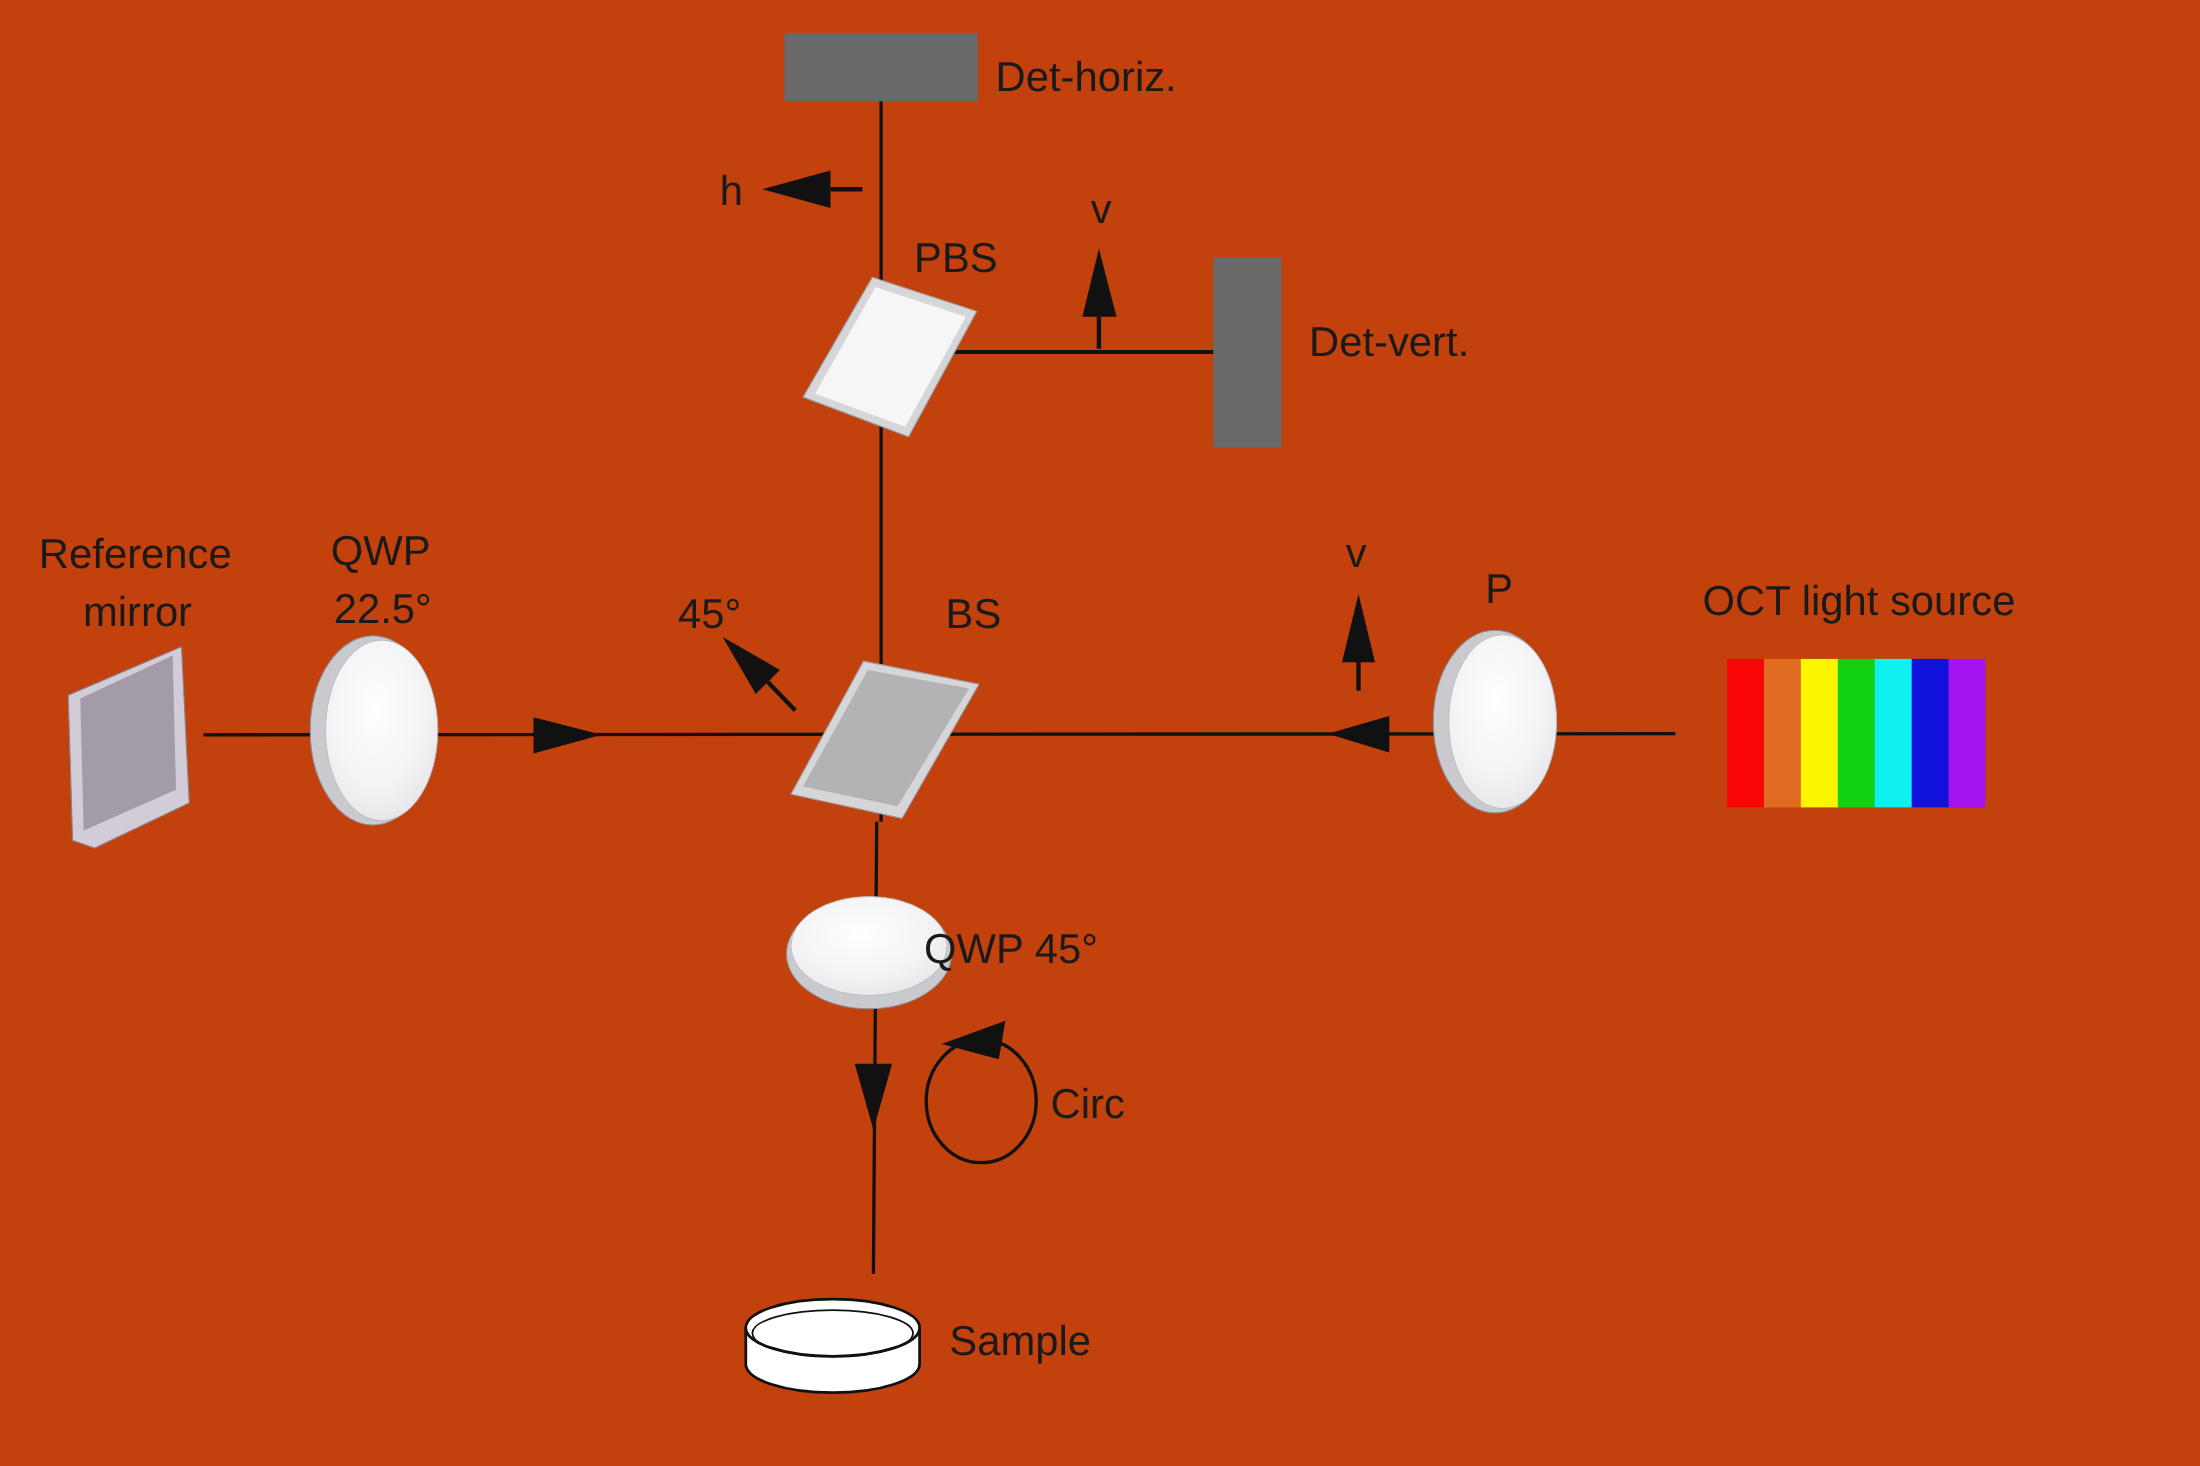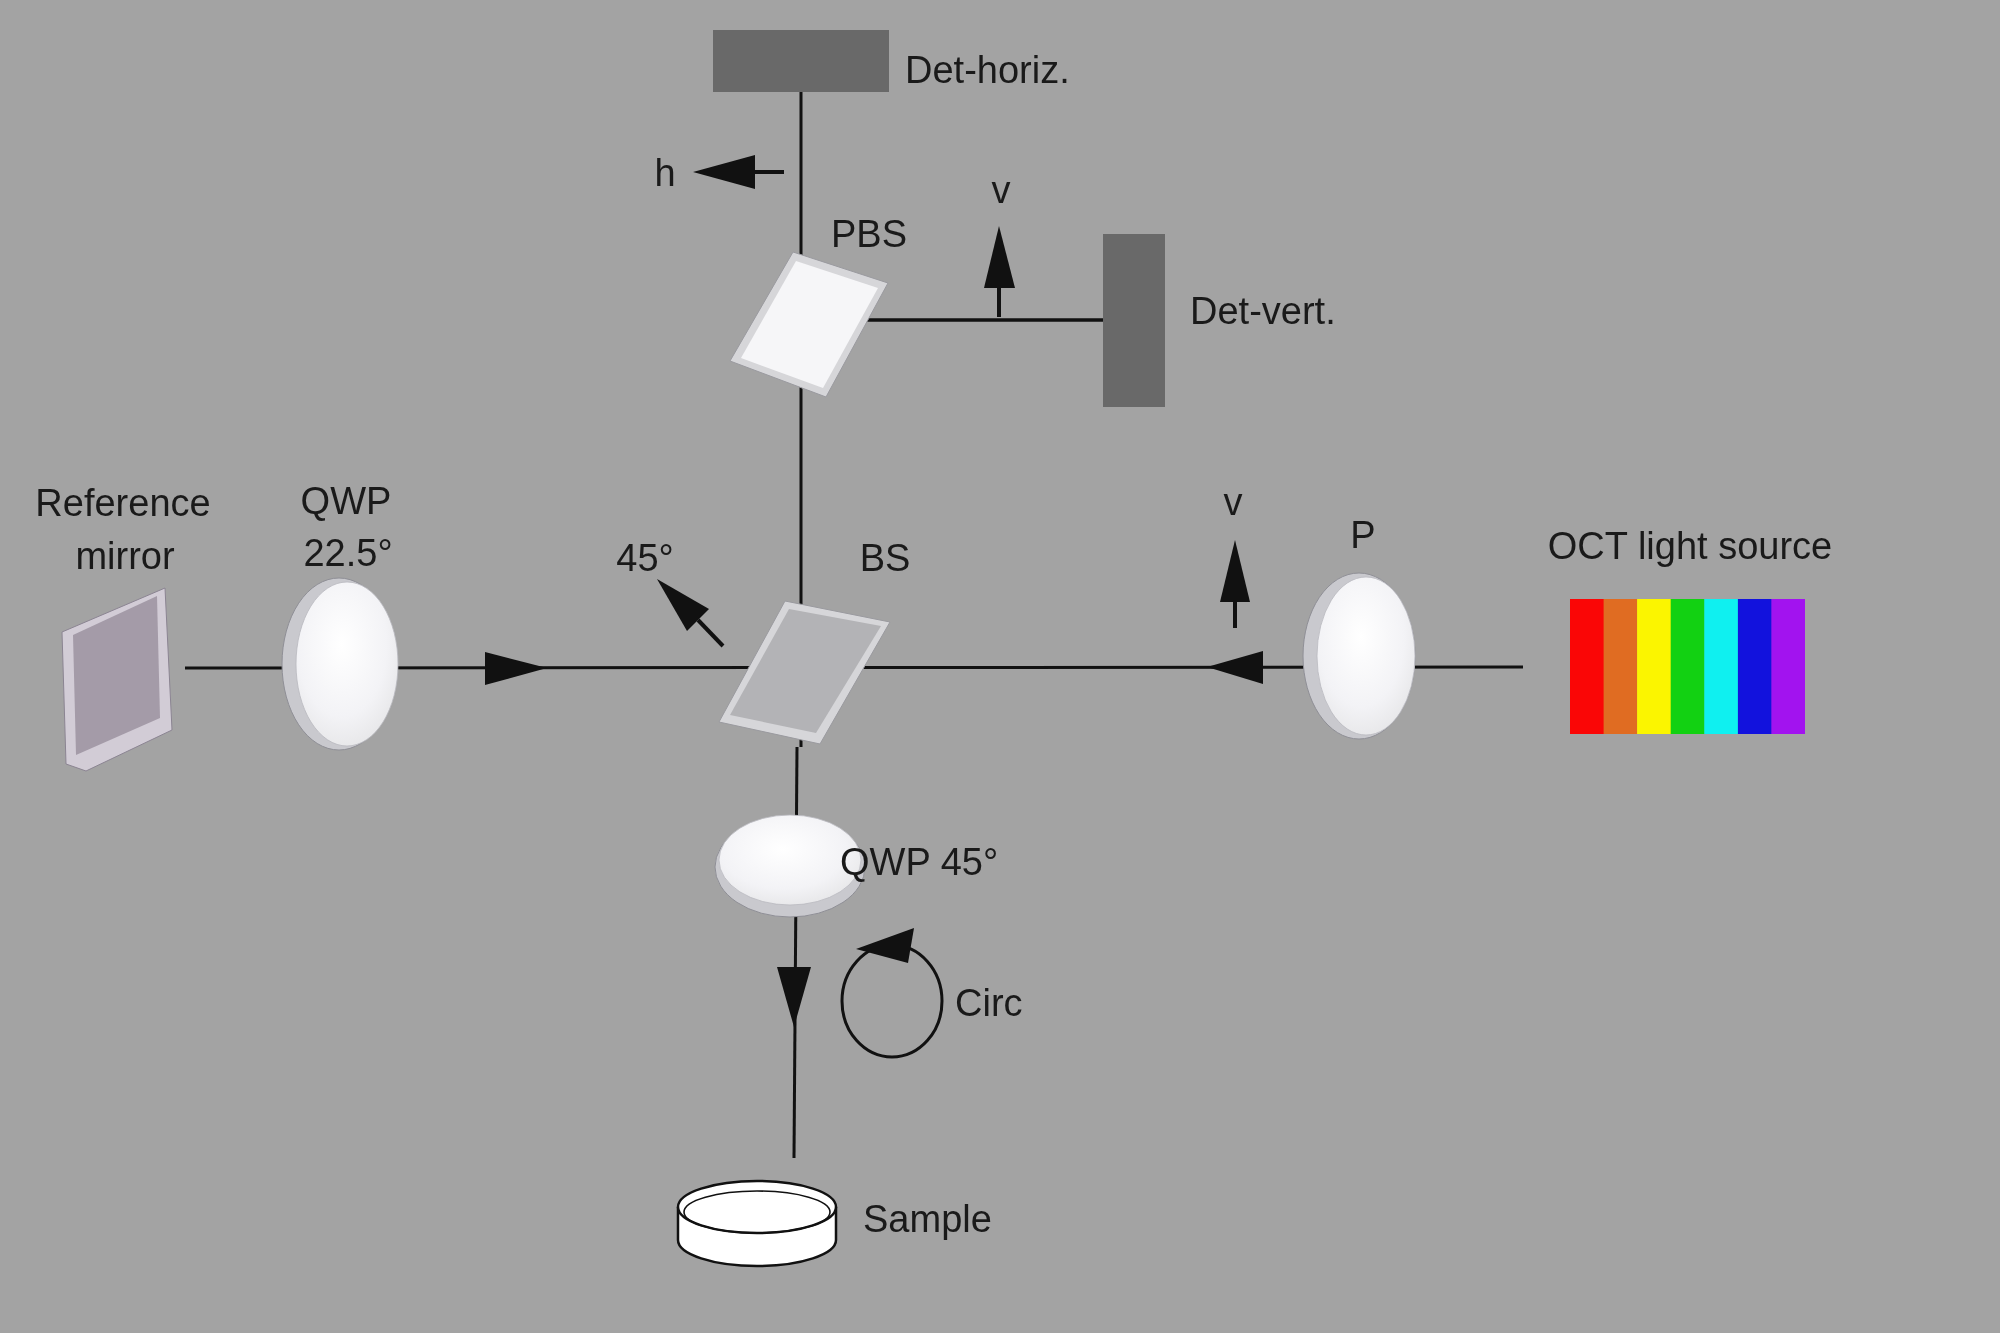--- a/index.html
+++ b/index.html
@@ -1,16 +1,16 @@
 <!DOCTYPE html>
 <html><head>
 <meta charset="utf-8">
 <style>
   html,body{margin:0;padding:0;background:#ffffff;}
-  .stage{position:relative;width:2000px;height:1333px;background:#a3a3a3;overflow:hidden;
+  .stage{position:relative;width:2000px;height:1333px;background:#c2410c;overflow:hidden;
          font-family:"Liberation Sans", sans-serif;}
   svg{display:block;}
   .beam{stroke:#111111;stroke-width:3;fill:none;}
   .beam-thick{stroke:#111111;stroke-width:3.5;fill:none;}
   .arrow{fill:#111111;stroke:none;}
   .arrow-tail{stroke:#111111;stroke-width:4;fill:none;}
   .slab-outer{stroke:#9a9a9f;stroke-width:1;}
   .mirror-outer{stroke:#8b8492;stroke-width:1;}
   .lens-rim{stroke:#8f8f96;stroke-width:1;}
   .lens-face{stroke:#b9b9bf;stroke-width:0.8;}

